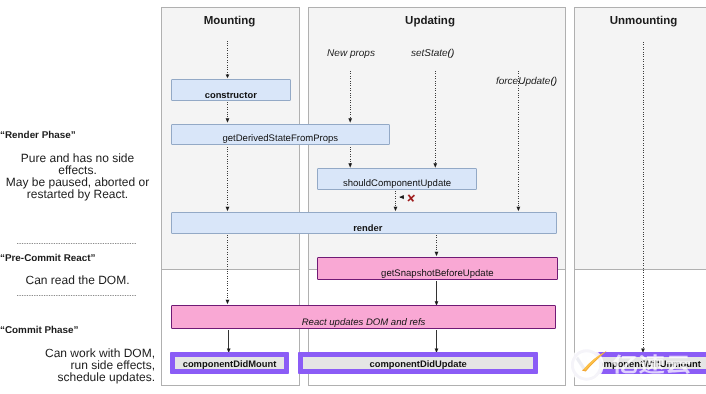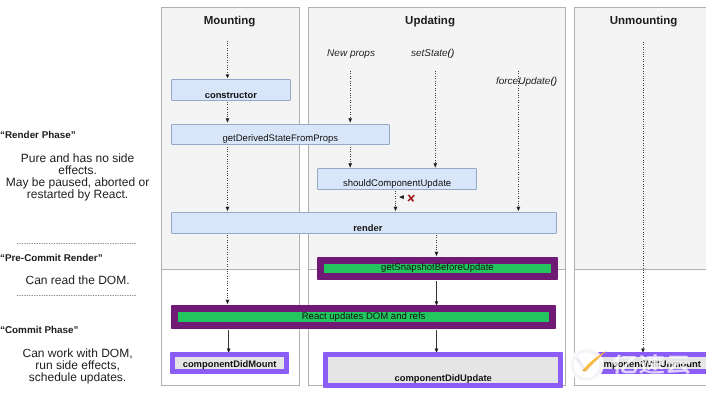--- a/index.html
+++ b/index.html
@@ -10,51 +10,51 @@
   .legend-body{position:absolute;will-change:opacity;font-size:12px;color:#1b1b1b;text-align:center;width:155px;left:0;line-height:12px;}
   .sep{position:absolute;height:1px;overflow:hidden;}
   .sep svg{display:block;}
   .panel{position:absolute;box-sizing:border-box;border:1px solid #b0b0b0;background:#f4f4f4;}
   .panel-lower{position:absolute;box-sizing:border-box;background:#ffffff;border:1px solid #b0b0b0;}
   .ptitle{position:absolute;will-change:opacity;font-weight:bold;font-size:11.5px;color:#1b1b1b;text-align:center;}
   .node{position:absolute;box-sizing:border-box;border-radius:1px;display:flex;align-items:flex-end;
         justify-content:center;font-size:9.55px;color:#111111;text-align:center;}
   .node>span{will-change:opacity;}
   .blue{background:#d9e6f9;border:1px solid #93a9c6;}
-  .yellow{background:#22c55e;border:7px solid #701a75;}
+  .yellow{background:#f9a8d4;border:1px solid #701a75;}
   .green{background:#e5e5e5;border:5px solid #8b5cf6;}
   .b{font-weight:bold;font-size:9.4px;}
-  .it{}
+  .it{font-style:italic;}
   .srclabel{position:absolute;will-change:opacity;font-style:italic;font-size:10px;color:#1b1b1b;text-align:center;}
   svg.ov{position:absolute;left:0;top:0;width:706px;height:394px;pointer-events:none;}
   .wm{position:absolute;pointer-events:none;}
 </style>
 </head>
 <body>
 
 <div id="root">
 
   <div class="legend-title" style="top:130px;">“Render Phase”</div>
   <div class="legend-body" style="top:152px;">Pure and has no side effects.<br>May be paused, aborted or<br>restarted by React.</div>
 
   <div class="sep" style="left:17px;top:243px;width:120px;">
       <svg width="120" height="1" viewBox="0 0 120 1">
         <line x1="0" y1="0.5" x2="120" y2="0.5" stroke="#8a8a8a" stroke-width="1" stroke-dasharray="1.3,1.15"></line>
       </svg>
     </div>
-  <div class="legend-title" style="top:253px;">“Pre-Commit Render”</div>
+  <div class="legend-title" style="top:253px;">“Pre-Commit React”</div>
   <div class="legend-body" style="top:274px;">Can read the DOM.</div>
   <div class="sep" style="left:17px;top:295px;width:120px;">
       <svg width="120" height="1" viewBox="0 0 120 1">
         <line x1="0" y1="0.5" x2="120" y2="0.5" stroke="#8a8a8a" stroke-width="1" stroke-dasharray="1.3,1.15"></line>
       </svg>
     </div>
 
   <div class="legend-title" style="top:324.5px;">“Commit Phase”</div>
-  <div class="legend-body" style="top:347px;">Can work with DOM,<br>run side effects,<br>schedule updates.</div>
+  <div class="legend-body" style="top:347px;text-align:right;">Can work with DOM,<br>run side effects,<br>schedule updates.</div>
 
   <div class="panel" style="left:161px;top:7px;width:139px;height:263px;"></div>
   <div class="panel-lower" style="left:161px;top:269px;width:139px;height:117px;"></div>
 
   <div class="panel" style="left:308px;top:7px;width:258px;height:263px;"></div>
   <div class="panel-lower" style="left:308px;top:269px;width:258px;height:117px;"></div>
 
   <div class="panel" style="left:574px;top:7px;width:139px;height:263px;"></div>
   <div class="panel-lower" style="left:574px;top:269px;width:139px;height:117px;"></div>
 
@@ -123,21 +123,21 @@
     </div>
   <div class="node yellow" style="left:317.1px;top:256.6px;width:240.5px;height:23.4px;">
       <span>getSnapshotBeforeUpdate</span>
     </div>
   <div class="node yellow it" style="left:171px;top:304.9px;width:385.1px;height:24.4px;">
       <span>React updates DOM and refs</span>
     </div>
   <div class="node green b" style="left:170.4px;top:352.4px;width:118.3px;height:22px;">
       <span>componentDidMount</span>
     </div>
-  <div class="node green b" style="left:323px;top:352.4px;width:240.3px;height:36px;">
+  <div class="node green b" style="left:298px;top:352.4px;width:240.3px;height:22px;">
       <span>componentDidUpdate</span>
     </div>
   <div class="node green b" style="left:581.5px;top:352.4px;width:130.5px;height:22px;">
       <span>componentWillUnmount</span>
     </div>
 
   <svg class="wm" style="left:570px;top:342px;width:140px;height:50px;" viewBox="0 0 140 50">
     <g>
       <circle cx="16.6" cy="23" r="17.2" fill="#ffffff" opacity="0.86"></circle>
       <circle cx="16.6" cy="23" r="14.2" fill="#ffffff" stroke="#f4f3f9" stroke-width="3" opacity="0.96"></circle>

